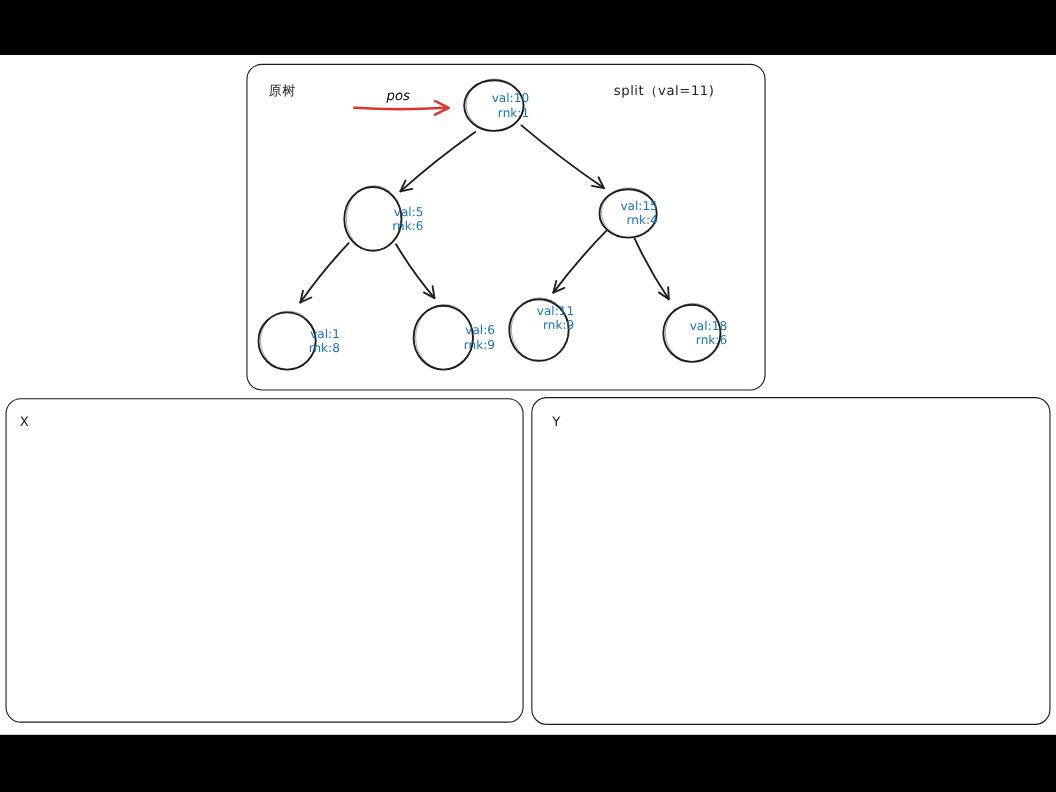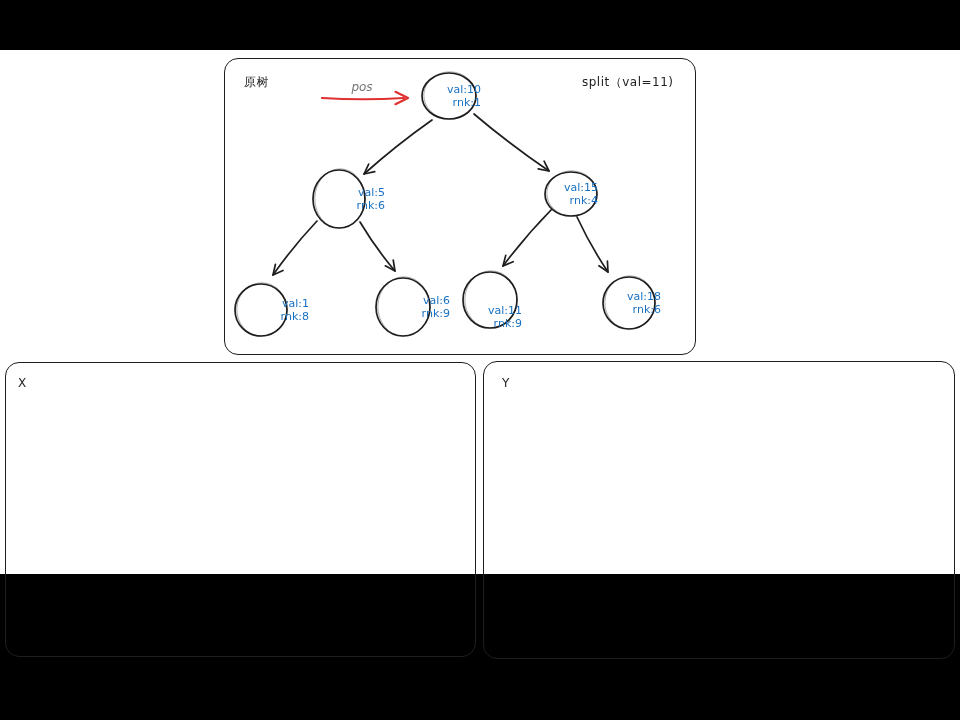--- a/index.html
+++ b/index.html
@@ -5,41 +5,41 @@
   html,body { margin:0; padding:0; }
   body {
     width:960px; height:720px; position:relative; overflow:hidden;
     background:#000;
     font-family:"DejaVu Sans", "Liberation Sans", sans-serif;
   }
   .letterbox { position:absolute; left:0; width:960px; background:#000; }
   #bar-top { top:0; height:50px; }
   #bar-bottom { top:668px; height:52px; }
   .stage {
-    position:absolute; left:0; top:50px; width:960px; height:524px;
+    position:absolute; left:0; top:50px; width:960px; height:618px;
     background:#ffffff;
   }
   .panel {
     position:absolute; border:1.6px solid #1e1e1e; border-radius:14px;
     background:transparent; box-sizing:border-box;
   }
   #panel-original { left:224px; top:8px;   width:472px; height:297px; }
   #panel-x        { left:5px;   top:312px; width:471px; height:295px; }
   #panel-y        { left:483px; top:311px; width:472px; height:298px; }
   .panel-label {
     position:absolute; font-size:12px; color:#1e1e1e; letter-spacing:0.5px;
     white-space:nowrap;
   }
   #lbl-original { left:244px; top:24px; }
-  #lbl-split    { left:582px; top:24px; }
+  #lbl-split    { left:558px; top:24px; }
   #lbl-x        { left:18px;  top:326px; }
   #lbl-y        { left:502px; top:326px; }
   #lbl-pos {
     position:absolute; left:340px; top:30px; width:44px; text-align:center;
-    font-size:12px; color:#737373; font-style:italic;
+    font-size:12px; color:#000000; font-style:italic;
   }
   #tree-svg { position:absolute; left:0; top:0; width:960px; height:618px; }
   .node-label {
     position:absolute; width:64px; text-align:right;
     font-size:11px; line-height:13px; color:#1971c2; white-space:nowrap;
   }
   .node-label span { display:block; }
 </style>
 </head>
 <body>
@@ -103,21 +103,21 @@
       <span>rnk:4</span>
   </div>
   <div class="node-label" style="left:245px;top:247px">
     <span>val:1</span>
       <span>rnk:8</span>
   </div>
   <div class="node-label" style="left:386px;top:244px">
     <span>val:6</span>
       <span>rnk:9</span>
   </div>
-  <div class="node-label" style="left:458px;top:254px">
+  <div class="node-label" style="left:458px;top:226px">
     <span>val:11</span>
       <span>rnk:9</span>
   </div>
   <div class="node-label" style="left:597px;top:240px">
     <span>val:18</span>
       <span>rnk:6</span>
   </div>
 </div>
 
 </body></html>

